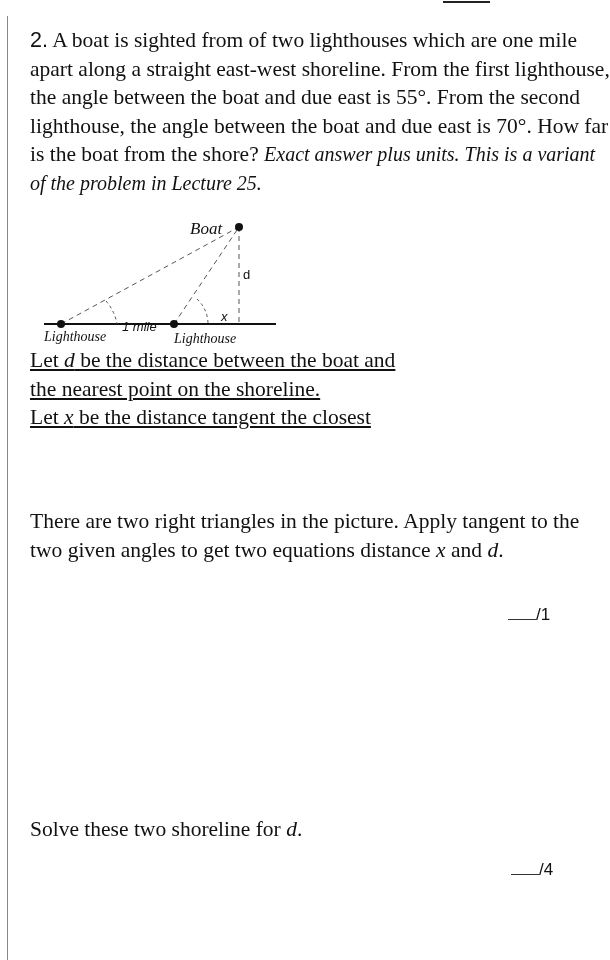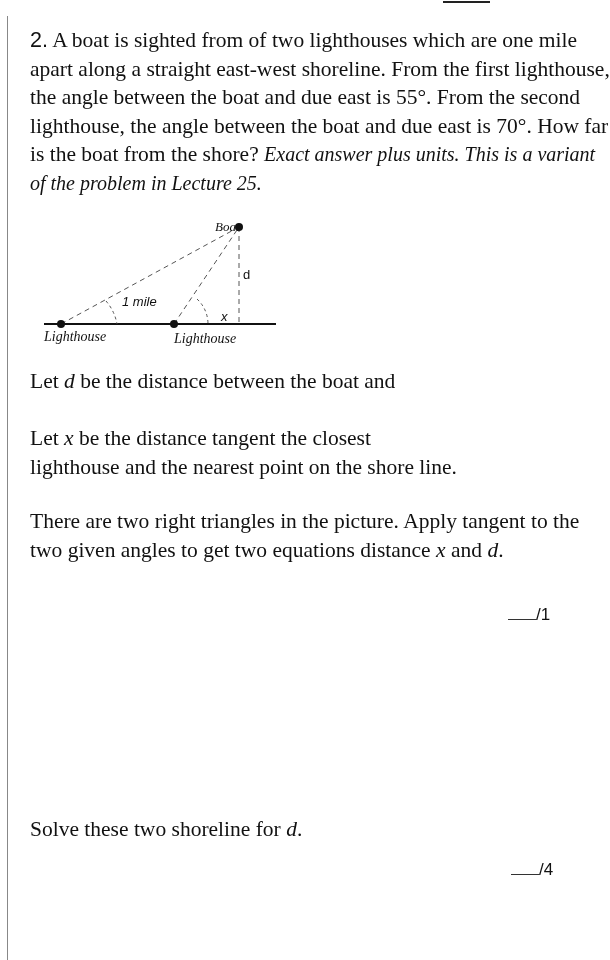--- a/index.html
+++ b/index.html
@@ -6,21 +6,21 @@
   body { width: 610px; height: 960px; position: relative; overflow: hidden;
          font-family: "Liberation Serif", serif; color: #111; }
   .left-rule { position: absolute; left: 7px; top: 16px; width: 1px; height: 944px; background: #888; }
   .top-line { position: absolute; left: 443px; top: 1px; width: 47px; height: 2px; background: #222; }
   .para { position: absolute; left: 18px; font-size: 21.5px; line-height: 28.5px; margin: 12px; }
   .p1 { top: 14px; width: 580px; }
   .num { font-family: "Liberation Sans", sans-serif; }
   .it { font-style: italic; }
   .small-it { font-style: italic; font-size: 20px; }
   .diagram { position: absolute; left: 40px; top: 215px; width: 240px; height: 135px; }
-  .p2 { top: 355px; width: 580px; }
+  .p2 { top: 334px; width: 580px; text-decoration: underline; }
   .p3 { top: 495px; width: 580px; }
   .score { position: absolute; font-family: "Liberation Sans", sans-serif; font-size: 17px; }
   .score .blank { display: inline-block; width: 28px; border-bottom: 1.5px solid #333; height: 14px; vertical-align: baseline; }
   .s1 { left: 508px; top: 605px; }
   .s2 { left: 511px; top: 860px; }
   .p4 { top: 803px; }
 </style>
 </head>
 <body>
 
@@ -34,33 +34,32 @@
     <line x1="4" y1="109" x2="236" y2="109" stroke="#111" stroke-width="2"></line>
     <line x1="21" y1="109" x2="199" y2="12" stroke="#555" stroke-width="1" stroke-dasharray="5,4"></line>
     <line x1="134" y1="109" x2="199" y2="12" stroke="#555" stroke-width="1" stroke-dasharray="5,4"></line>
     <line x1="199" y1="12" x2="199" y2="109" stroke="#555" stroke-width="1" stroke-dasharray="5,4"></line>
     <path d="M 66 86 A 48 48 0 0 1 77 109" fill="none" stroke="#555" stroke-width="1" stroke-dasharray="3,3"></path>
     <path d="M 157 84 A 34 34 0 0 1 168 109" fill="none" stroke="#555" stroke-width="1" stroke-dasharray="3,3"></path>
     <circle cx="21" cy="109" r="4" fill="#111"></circle>
     <circle cx="134" cy="109" r="4" fill="#111"></circle>
     <circle cx="199" cy="12" r="4" fill="#111"></circle>
   </svg>
-  <span style="position:absolute;left:150px;top:4px;font-style:italic;font-size:13px;margin-left:25px;">Boat</span>
+  <span style="position:absolute;left:150px;top:4px;font-style:italic;font-size:17px;">Boat</span>
   <span style="position:absolute;left:203px;top:52px;font-family:'Liberation Sans',sans-serif;font-size:13px;">d</span>
   <span style="position:absolute;left:181px;top:94px;font-family:'Liberation Sans',sans-serif;font-size:13px;font-style:italic;">x</span>
-  <span style="position:absolute;left:82px;top:79px;font-family:'Liberation Sans',sans-serif;font-size:13px;font-style:italic;">1 mile</span>
+  <span style="position:absolute;left:82px;top:104px;font-family:'Liberation Sans',sans-serif;font-size:13px;font-style:italic;">1 mile</span>
   <span style="position:absolute;left:4px;top:114px;font-style:italic;font-size:14px;">Lighthouse</span>
   <span style="position:absolute;left:134px;top:116px;font-style:italic;font-size:14px;">Lighthouse</span>
 </div>
 
 <p class="para p2">
   <span>Let </span><span class="it">d</span><span> be the distance between the boat and</span><br>
-  <br>
+  <span> the nearest point on the shoreline.</span><br>
   <span>Let </span><span class="it">x</span><span> be the distance tangent the closest</span><br>
-  <span>lighthouse and the nearest point on the shore line.</span>
 </p>
 
 <p class="para p3"><span>There are two right triangles in the picture. Apply tangent to the two given angles to get two equations distance </span><span class="it">x</span><span> and </span><span class="it">d</span><span>.</span></p>
 
 <div class="score s1"><span class="blank"></span><span>/1</span></div>
 
 <p class="para p4"><span>Solve these two shoreline for </span><span class="it">d</span><span>.</span></p>
 
 <div class="score s2"><span class="blank"></span><span>/4</span></div>
 

